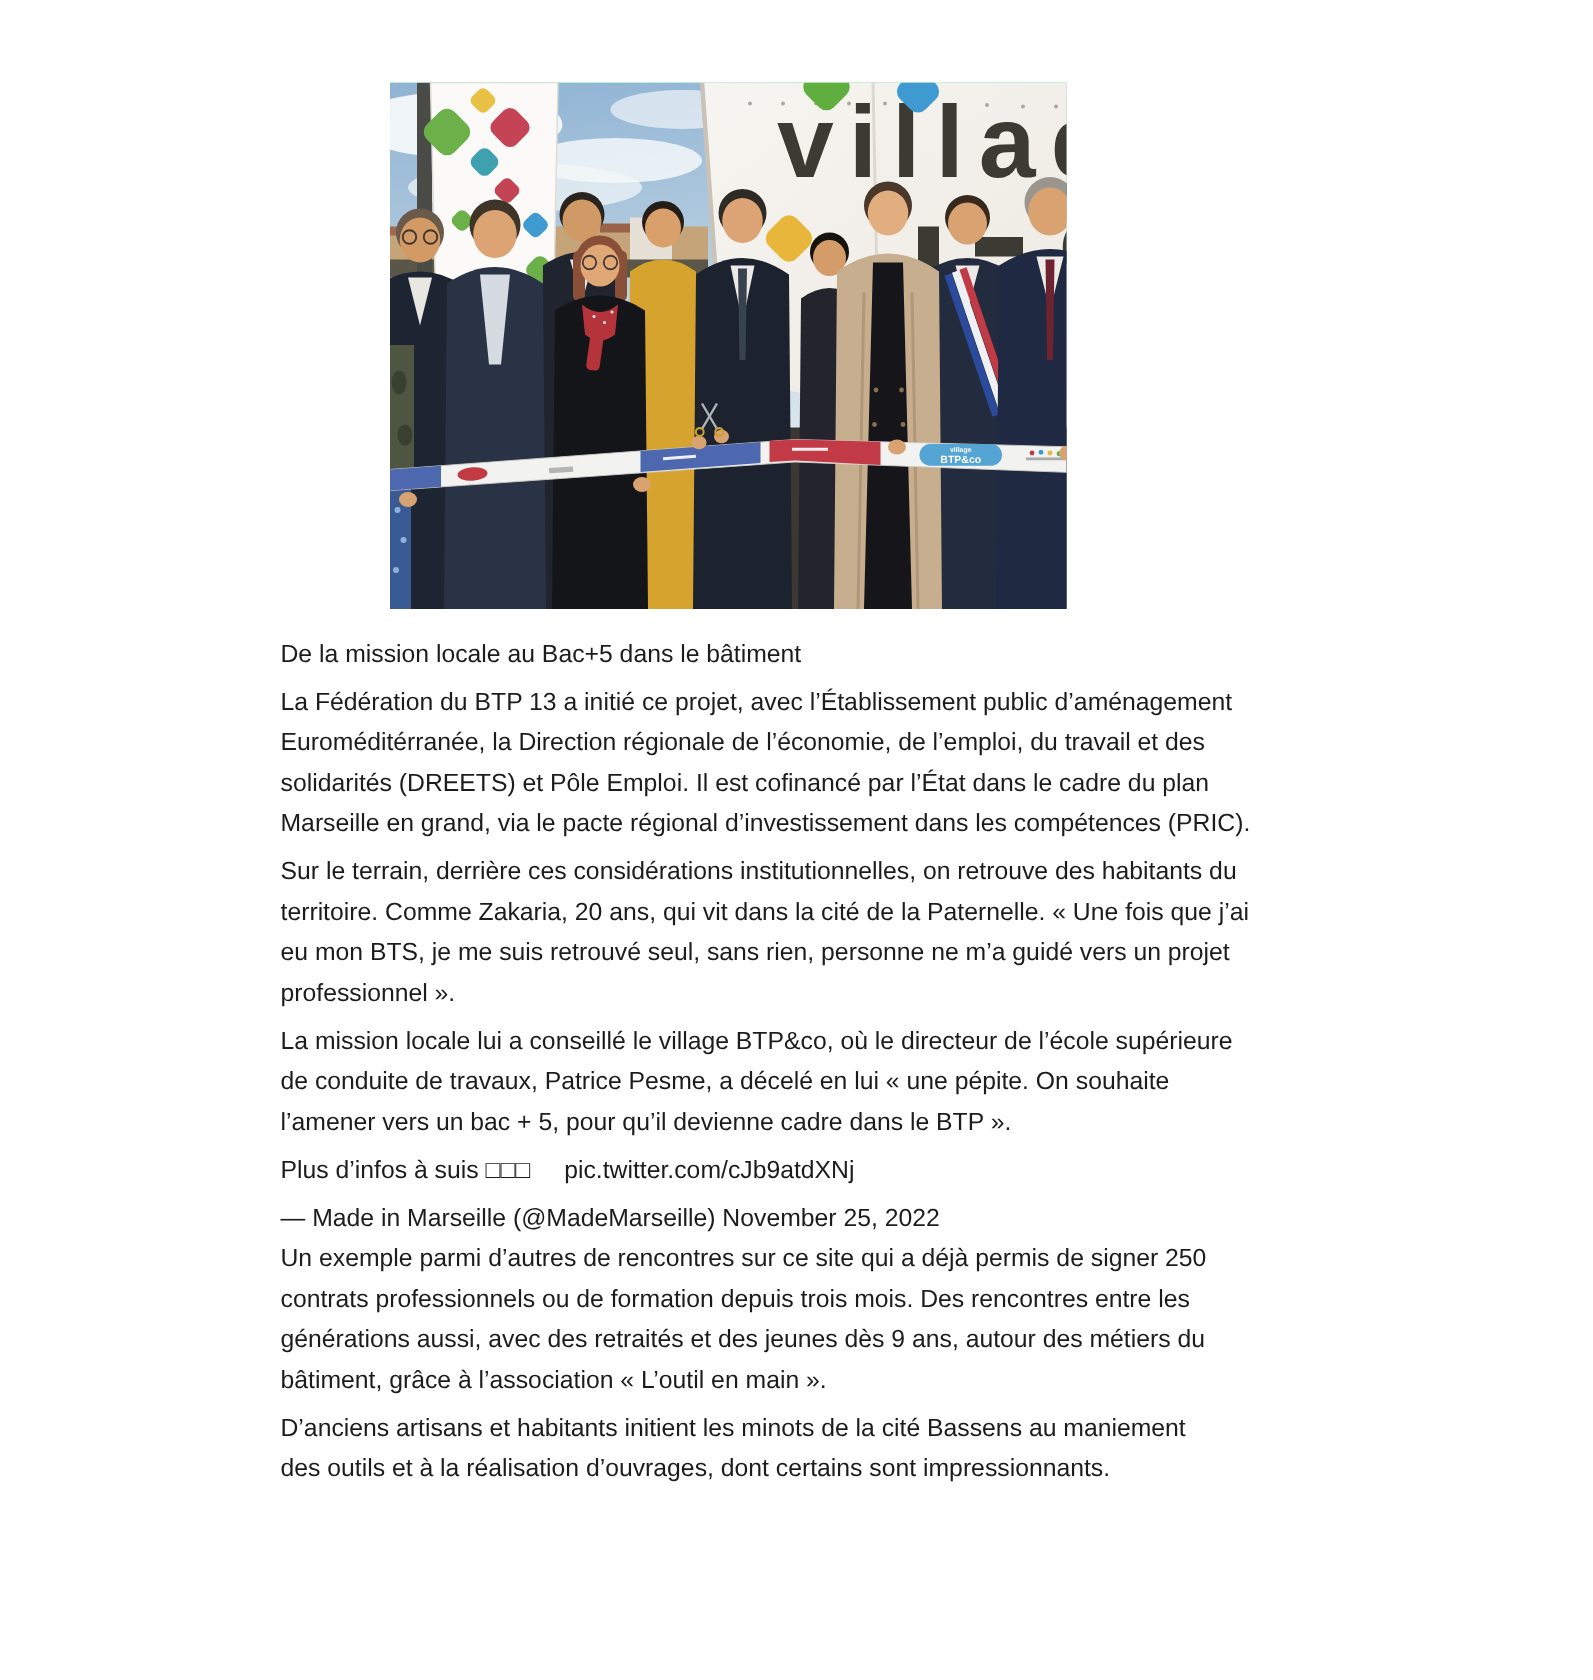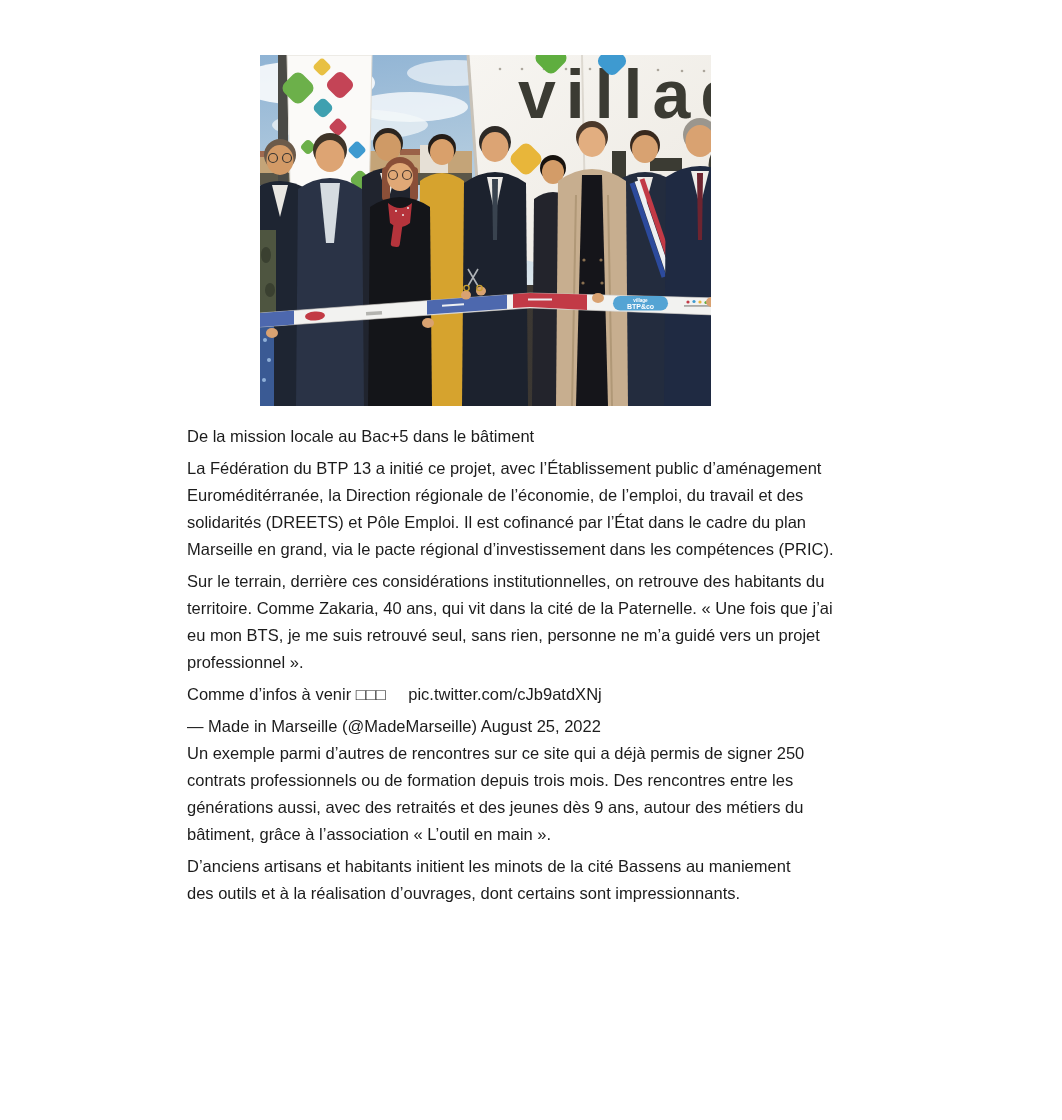--- a/index.html
+++ b/index.html
@@ -256,24 +256,27 @@
 </svg>
 </figure>
 
 <div class="article">
   <p>De la mission locale au Bac+5 dans le bâtiment</p>
   <p>La Fédération du BTP 13 a initié ce projet, avec l’Établissement public d’aménagement
 Euroméditérranée, la Direction régionale de l’économie, de l’emploi, du travail et des
 solidarités (DREETS) et Pôle Emploi. Il est cofinancé par l’État dans le cadre du plan
 Marseille en grand, via le pacte régional d’investissement dans les compétences (PRIC).</p>
   <p>Sur le terrain, derrière ces considérations institutionnelles, on retrouve des habitants du
-territoire. Comme Zakaria, 40 ans, qui vit dans la cité de la Paternelle. « Une fois que j’ai
+territoire. Comme Zakaria, 20 ans, qui vit dans la cité de la Paternelle. « Une fois que j’ai
 eu mon BTS, je me suis retrouvé seul, sans rien, personne ne m’a guidé vers un projet
 professionnel ».</p>
-  <p><span>Comme d’infos à venir □□□ </span><span class="plain-link">pic.twitter.com/cJb9atdXNj</span></p>
-  <p class="tight">— Made in Marseille (@MadeMarseille) August 25, 2022</p>
+  <p>La mission locale lui a conseillé le village BTP&amp;co, où le directeur de l’école supérieure
+de conduite de travaux, Patrice Pesme, a décelé en lui « une pépite. On souhaite
+l’amener vers un bac + 5, pour qu’il devienne cadre dans le BTP ».</p>
+  <p><span>Plus d’infos à suis □□□ </span><span class="plain-link">pic.twitter.com/cJb9atdXNj</span></p>
+  <p class="tight">— Made in Marseille (@MadeMarseille) November 25, 2022</p>
   <p>Un exemple parmi d’autres de rencontres sur ce site qui a déjà permis de signer 250
 contrats professionnels ou de formation depuis trois mois. Des rencontres entre les
 générations aussi, avec des retraités et des jeunes dès 9 ans, autour des métiers du
 bâtiment, grâce à l’association « L’outil en main ».</p>
   <p>D’anciens artisans et habitants initient les minots de la cité Bassens au maniement
 des outils et à la réalisation d’ouvrages, dont certains sont impressionnants.</p>
 </div>
 
 </body></html>

